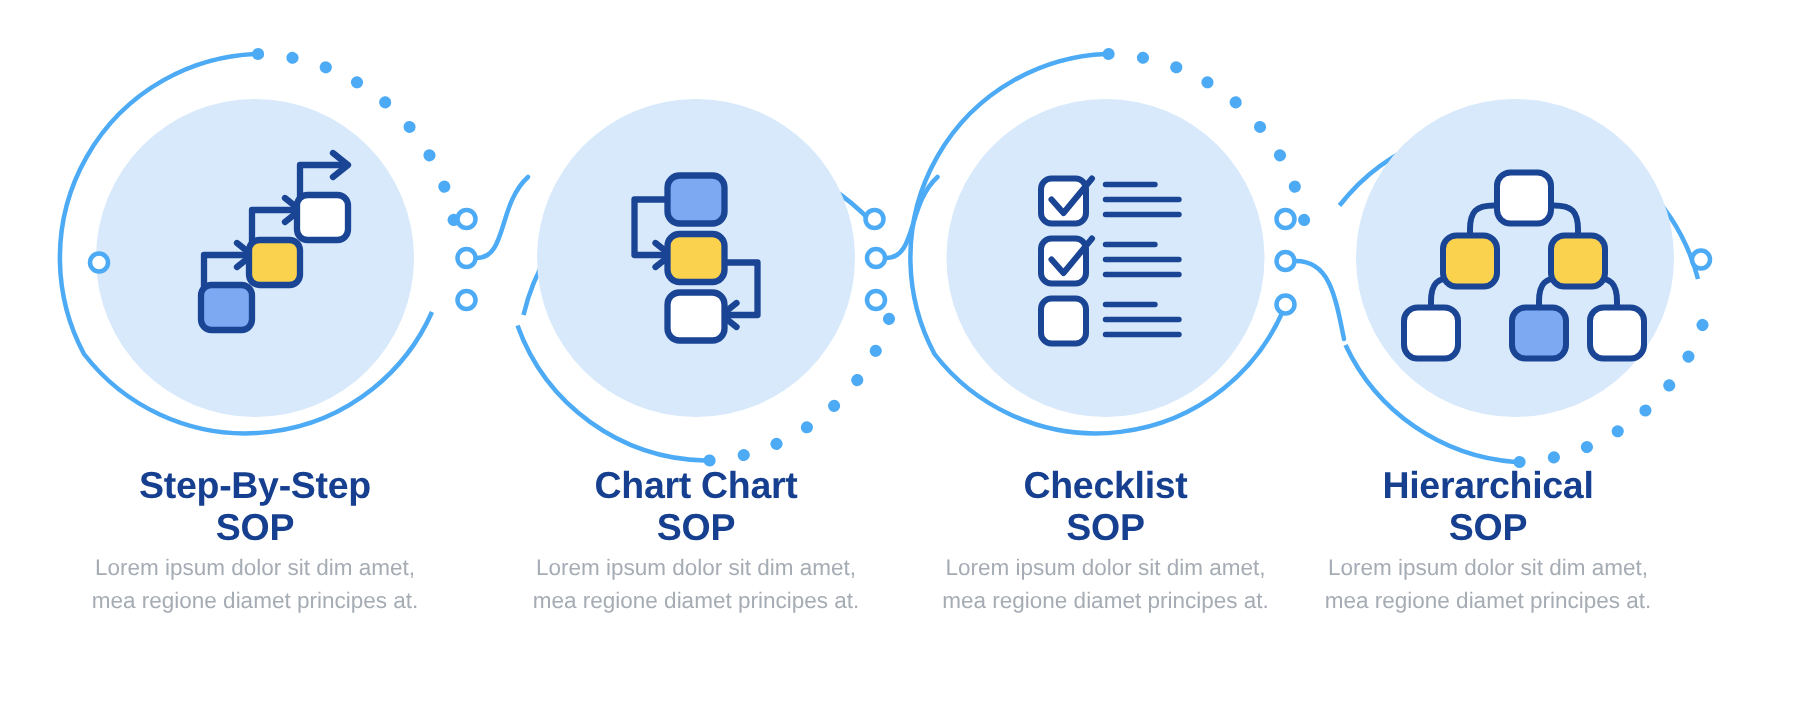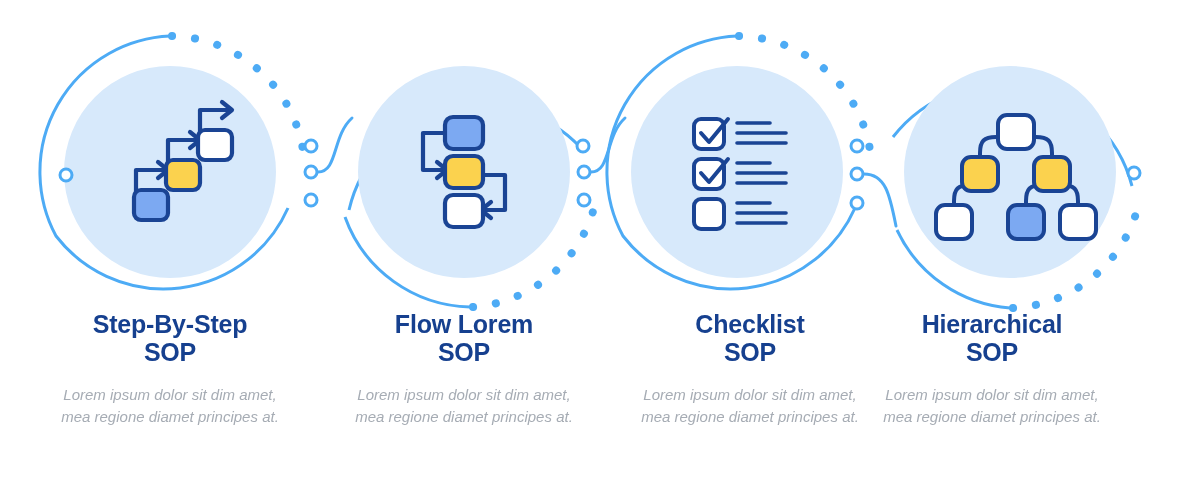--- a/index.html
+++ b/index.html
@@ -38,23 +38,22 @@
     color: #16408f;
     line-height: 1.12;
     letter-spacing: -0.2px;
     margin: 0;
     white-space: pre-line;
   }
   .card-desc {
     font-size: 15px;
     color: #a6acb4;
     line-height: 1.45;
-    margin: 18px auto 0 auto;
+    margin: 2px auto 0 auto;
     max-width: 232px;
-    font-style: italic;
   }
 </style>
 </head>
 <body>
 
 <div id="stage">
 
   <svg id="graphics" viewBox="0 0 1200 483">
     <defs>
 
@@ -190,26 +189,26 @@
     </g>
   </svg>
 
   <div class="text-col" style="left:40px; width:260px;">
     <div class="card-title">Step-By-Step
 SOP</div>
     <div class="card-desc">Lorem ipsum dolor sit dim amet, mea regione diamet principes at.</div>
   </div>
 
   <div class="text-col" style="left:334px; width:260px;">
-    <div class="card-title">Flow Lorem
-SOP</div>
-    <div class="card-desc">Lorem ipsum dolor sit dim amet, mea regione diamet principes at.</div>
-  </div>
-
-  <div class="text-col" style="left:620px; width:260px;">
+    <div class="card-title">Chart Chart
+SOP</div>
+    <div class="card-desc">Lorem ipsum dolor sit dim amet, mea regione diamet principes at.</div>
+  </div>
+
+  <div class="text-col" style="left:607px; width:260px;">
     <div class="card-title">Checklist
 SOP</div>
     <div class="card-desc">Lorem ipsum dolor sit dim amet, mea regione diamet principes at.</div>
   </div>
 
   <div class="text-col" style="left:862px; width:260px;">
     <div class="card-title">Hierarchical
 SOP</div>
     <div class="card-desc">Lorem ipsum dolor sit dim amet, mea regione diamet principes at.</div>
   </div>

